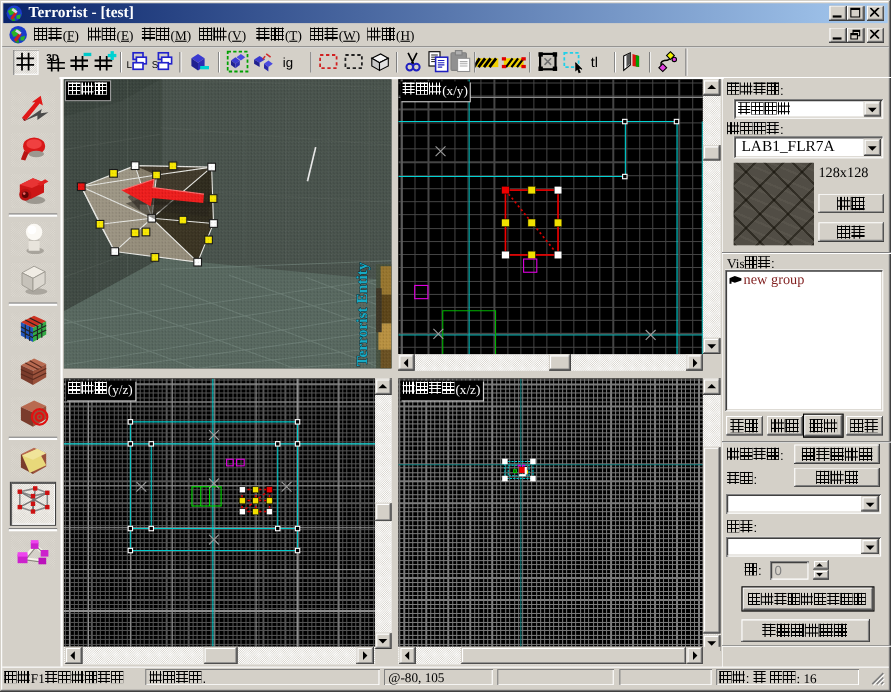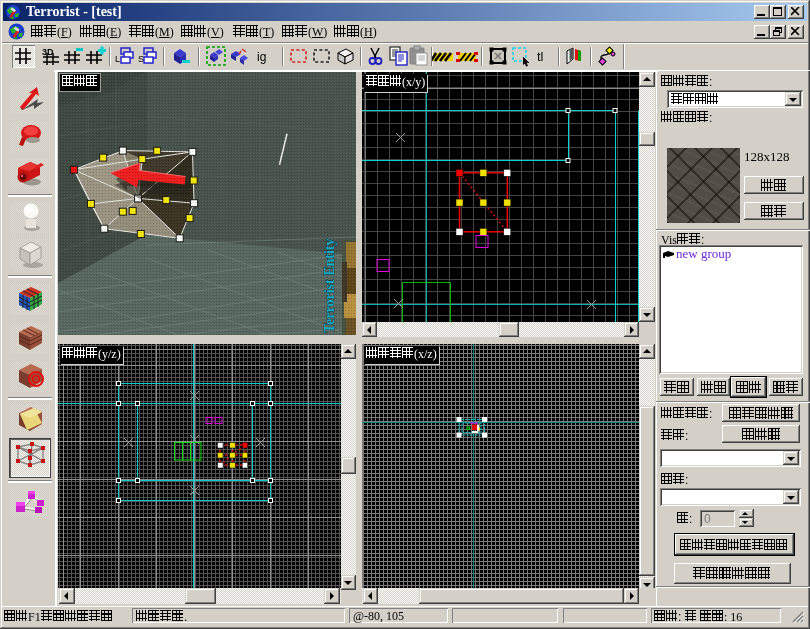--- a/index.html
+++ b/index.html
@@ -557,35 +557,41 @@
 
 <div id="rpanel" class="abs" style="left:656px;top:70px;width:154px;height:536px;box-shadow:inset 1px 1px #fff;font-size:12px">
 <span class="abs c11" style="left:5px;top:5px"><i class="g"></i><i class="v"></i><i class="h"></i><i class="g"></i>:</span>
 <div class="abs sunk" style="left:11px;top:20px;width:136px;height:18px">
 <span class="abs c11" style="left:4px;top:3px;color:#000"><i class="h"></i><i class="g"></i><i class="g"></i><i class="v"></i></span>
 <div class="abs raised2" style="right:2px;top:2px;width:16px;height:14px">
         <i class="ar dn" style="left:4px;top:6px"></i>
       </div>
 </div>
 <span class="abs c11" style="left:5px;top:41px"><i class="v"></i><i class="g"></i><i class="g"></i><i class="h"></i>:</span>
+<div class="abs sunk" style="left:11px;top:54px;width:136px;height:20px">
+<span class="abs serif" style="left:7px;top:2px;font-size:14px;color:#000">LAB1_FLR7A</span>
+<div class="abs raised2" style="right:2px;top:2px;width:16px;height:16px">
+        <i class="ar dn" style="left:4px;top:7px"></i>
+      </div>
+</div>
 <div class="abs" style="left:11px;top:78px;width:73px;height:75px;background:#514d45;background-image:repeating-linear-gradient(45deg,rgba(16,13,5,.5) 0 2px,transparent 2px 18px),repeating-linear-gradient(-45deg,rgba(16,13,5,.5) 0 2px,transparent 2px 18px),repeating-linear-gradient(23deg,rgba(255,248,225,.04) 0 2px,transparent 2px 9px)"></div>
 <span class="abs serif" style="left:88px;top:79px;font-size:13px">128x128</span>
 <div class="abs raised" style="left:88px;top:106px;width:60px;height:18px">
       <span class="abs c12" style="left:17px;top:3px"><i class="v"></i><i class="g"></i></span>
     </div>
 <div class="abs raised" style="left:88px;top:132px;width:60px;height:18px">
       <span class="abs c12" style="left:17px;top:3px"><i class="g"></i><i class="h"></i></span>
     </div>
 <div class="abs" style="left:0;top:159px;width:154px;height:2px;box-shadow:inset 0 1px #808080,inset 0 -1px #fff"></div>
 <span class="abs" style="left:5px;top:163px"><span class="serif" style="font-size:12px">Vis</span><span class="c11"><i class="g"></i><i class="h"></i></span>:</span>
 <div class="abs sunk" style="left:3px;top:175px;width:144px;height:129px">
 <svg class="abs" style="left:4px;top:5px" width="12" height="9">
         <path d="M0 3 L5 1 L11 3 L11 5 L5 7 L2 6 L2 8 L0 8 Z" fill="#000"></path>
       </svg>
-<span class="abs serif" style="left:17px;top:1px;font-size:13px;color:#6d28d9">new group</span>
+<span class="abs serif" style="left:17px;top:1px;font-size:13px;color:#7f1d1d">new group</span>
 </div>
 <div class="abs raised" style="left:4px;top:308px;width:34px;height:18px">
       <span class="abs c12" style="left:4px;top:3px"><i class="h"></i><i class="g"></i></span>
     </div>
 <div class="abs raised" style="left:41px;top:308px;width:33px;height:18px">
       <span class="abs c12" style="left:4px;top:3px"><i class="v"></i><i class="g"></i></span>
     </div>
 <div class="abs raised" style="left:75px;top:307px;width:35px;height:20px;outline:1px solid #000">
       <span class="abs c12" style="left:5px;top:4px"><i class="g"></i><i class="v"></i></span>
     </div>

